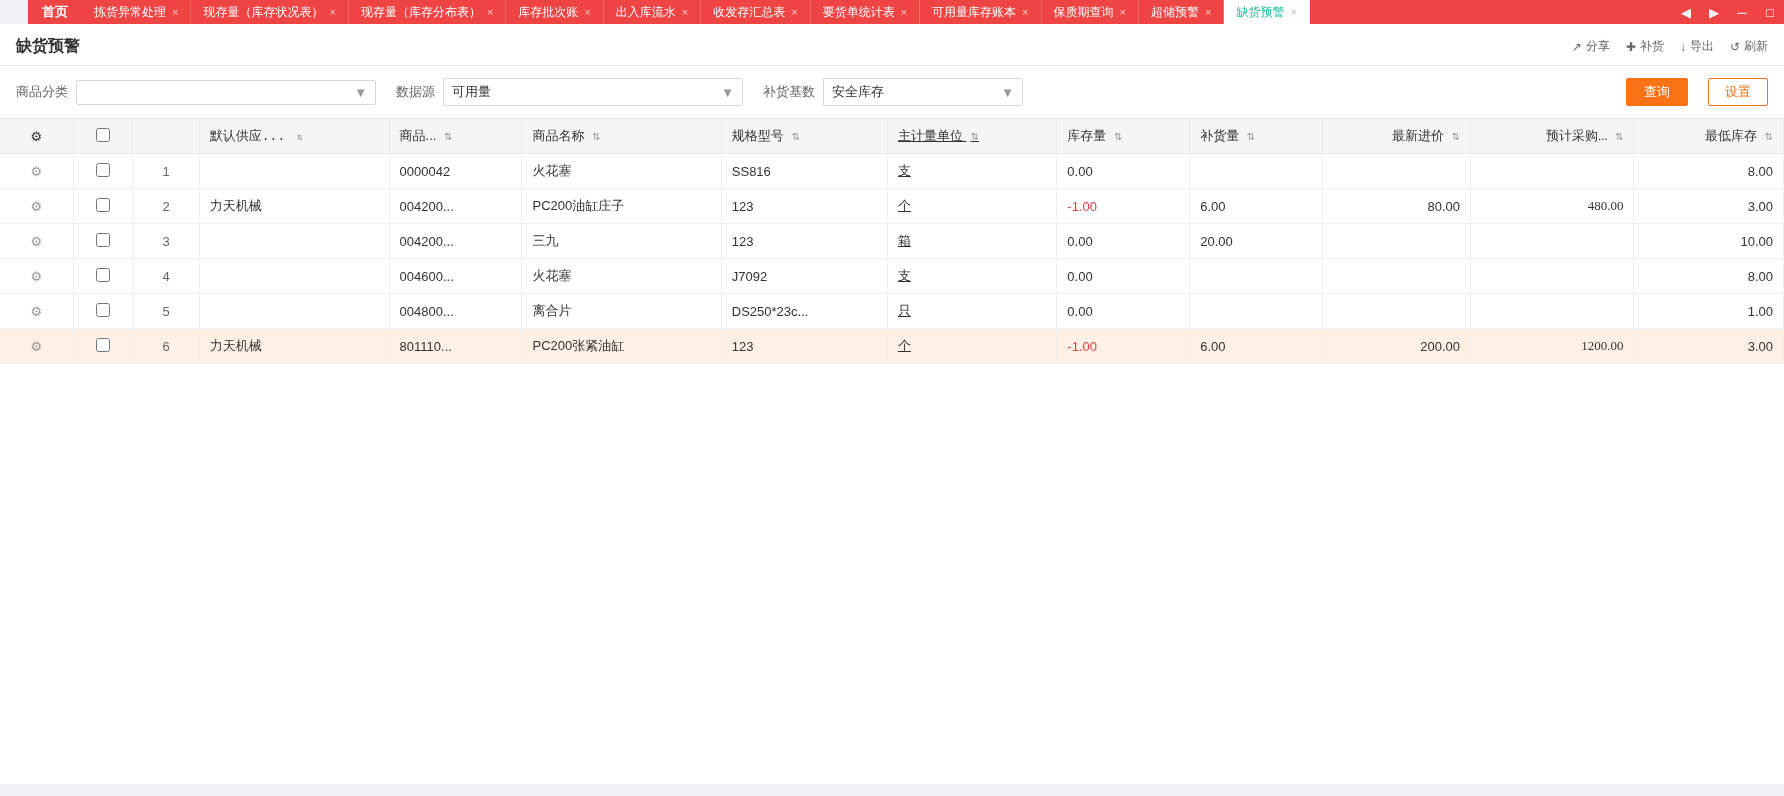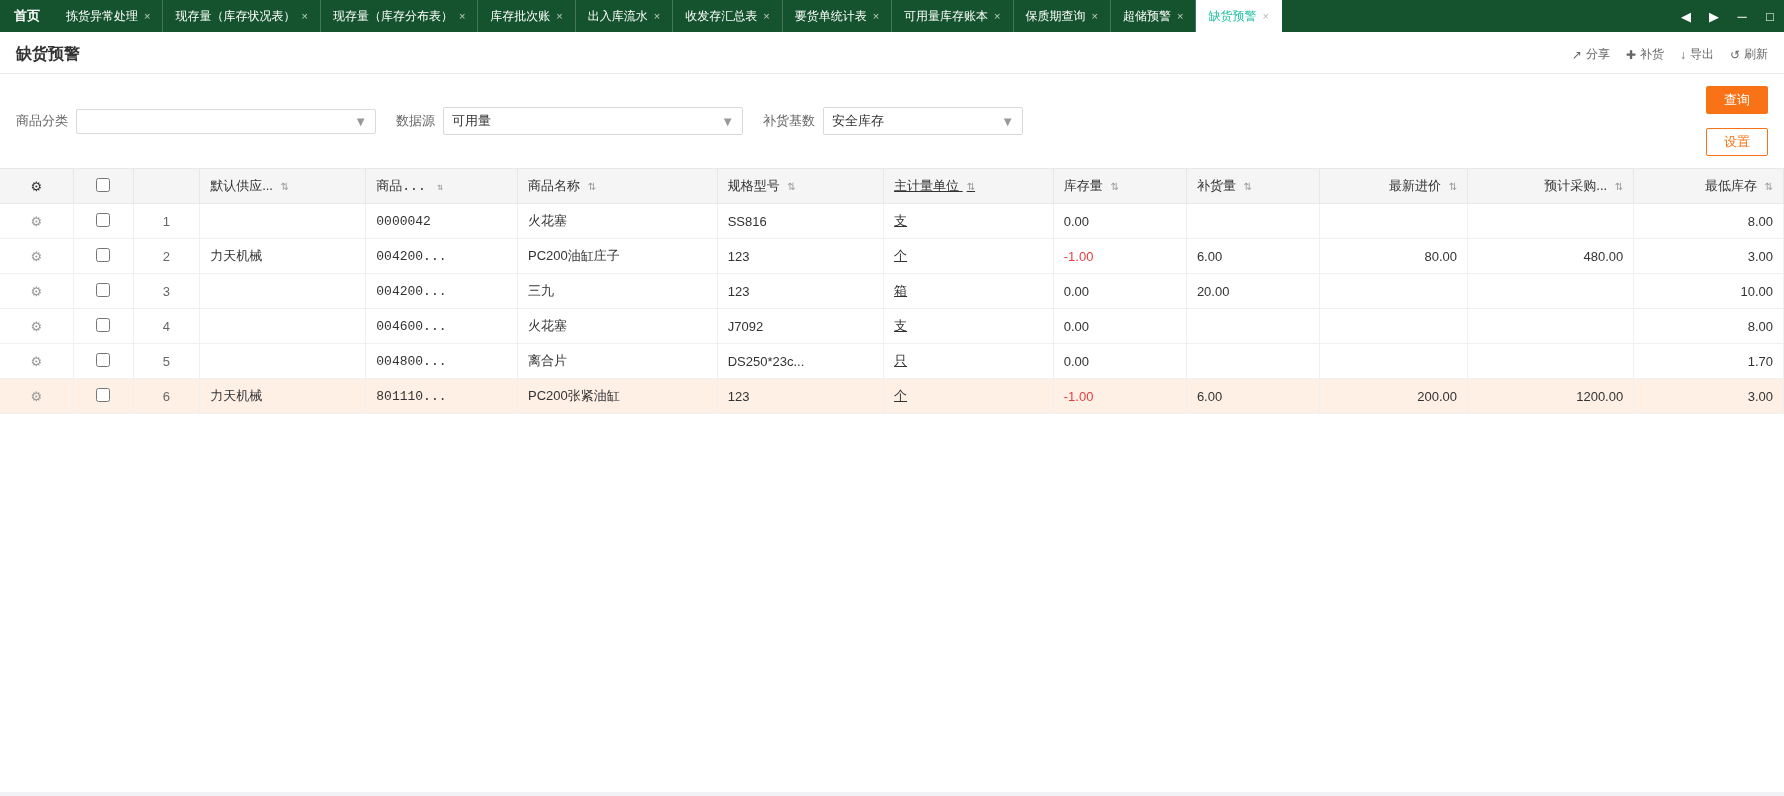--- a/index.html
+++ b/index.html
@@ -2,24 +2,25 @@
 <html><head>
   <meta charset="utf-8">
   <style>
     * { box-sizing: border-box; margin: 0; padding: 0; }
     body { font-family: "Microsoft YaHei", Arial, sans-serif; font-size: 13px; background: #f0f2f5; color: #333; }
 
     
     .tab-bar {
       display: flex;
       align-items: center;
-      background: #14532d;
-      height: 32px;
+      background: #ef4444;
+      height: 24px;
       overflow: hidden;
       flex-shrink: 0;
+      margin-left: 28px;
     }
     .tab-item {
       display: flex;
       align-items: center;
       padding: 0 12px;
       height: 100%;
       color: #fff;
       font-size: 12px;
       cursor: pointer;
       white-space: nowrap;
@@ -127,22 +128,22 @@
     .filter-select-value {
       color: #333;
     }
     .filter-select-arrow {
       color: #999;
       margin-left: 8px;
     }
     .filter-actions {
       margin-left: auto;
       display: flex;
-      flex-direction: column;
-      gap: 14px;
+      flex-direction: row;
+      gap: 20px;
     }
     .btn-query {
       background: #f97316;
       color: #fff;
       border: none;
       border-radius: 2px;
       padding: 5px 18px;
       cursor: pointer;
       font-size: 13px;
     }
@@ -188,29 +189,29 @@
       border-bottom: 1px solid #f0f0f0;
     }
     tbody tr.highlighted { background: #fff0e6; }
     tbody td {
       padding: 8px 10px;
       border-right: 1px solid #f0f0f0;
       white-space: nowrap;
     }
     .col-index { width: 40px; text-align: center; color: #666; }
     .col-check { width: 36px; text-align: center; }
-    .col-supplier { width: 80px; }
-    .col-code { width: 80px; font-family: Liberation Mono, monospace; }
+    .col-supplier { width: 80px; font-family: Liberation Mono, monospace; }
+    .col-code { width: 80px; }
     .col-name { width: 120px; }
     .col-spec { width: 100px; }
     .col-unit { width: 80px; text-decoration: underline; }
     .col-stock { width: 80px; text-align: left; }
     .col-replenish { width: 80px; }
     .col-price { width: 80px; text-align: right; }
-    .col-purchase { width: 90px; text-align: right; }
+    .col-purchase { width: 90px; text-align: right; font-family: Liberation Serif, serif; }
     .col-minstock { width: 90px; text-align: right; }
     .settings-col { width: 44px; text-align: center; }
 
     input[type="checkbox"] {
       cursor: pointer;
       width: 14px;
       height: 14px;
     }
   </style>
 </head>
@@ -449,21 +450,21 @@
     <td class="col-index">5</td>
     <td class="col-supplier"></td>
     <td class="col-code">004800...</td>
     <td class="col-name">离合片</td>
     <td class="col-spec">DS250*23c...</td>
     <td class="col-unit">只</td>
     <td class="col-stock">0.00</td>
     <td class="col-replenish"></td>
     <td class="col-price"></td>
     <td class="col-purchase"></td>
-    <td class="col-minstock">1.70</td>
+    <td class="col-minstock">1.00</td>
   </tr>
           <tr class="highlighted">
     <td class="settings-col"><span style="color:#999; cursor:pointer;">⚙</span></td>
     <td class="col-check"><input type="checkbox" style=""></td>
     <td class="col-index">6</td>
     <td class="col-supplier">力天机械</td>
     <td class="col-code">801110...</td>
     <td class="col-name">PC200张紧油缸</td>
     <td class="col-spec">123</td>
     <td class="col-unit">个</td>

